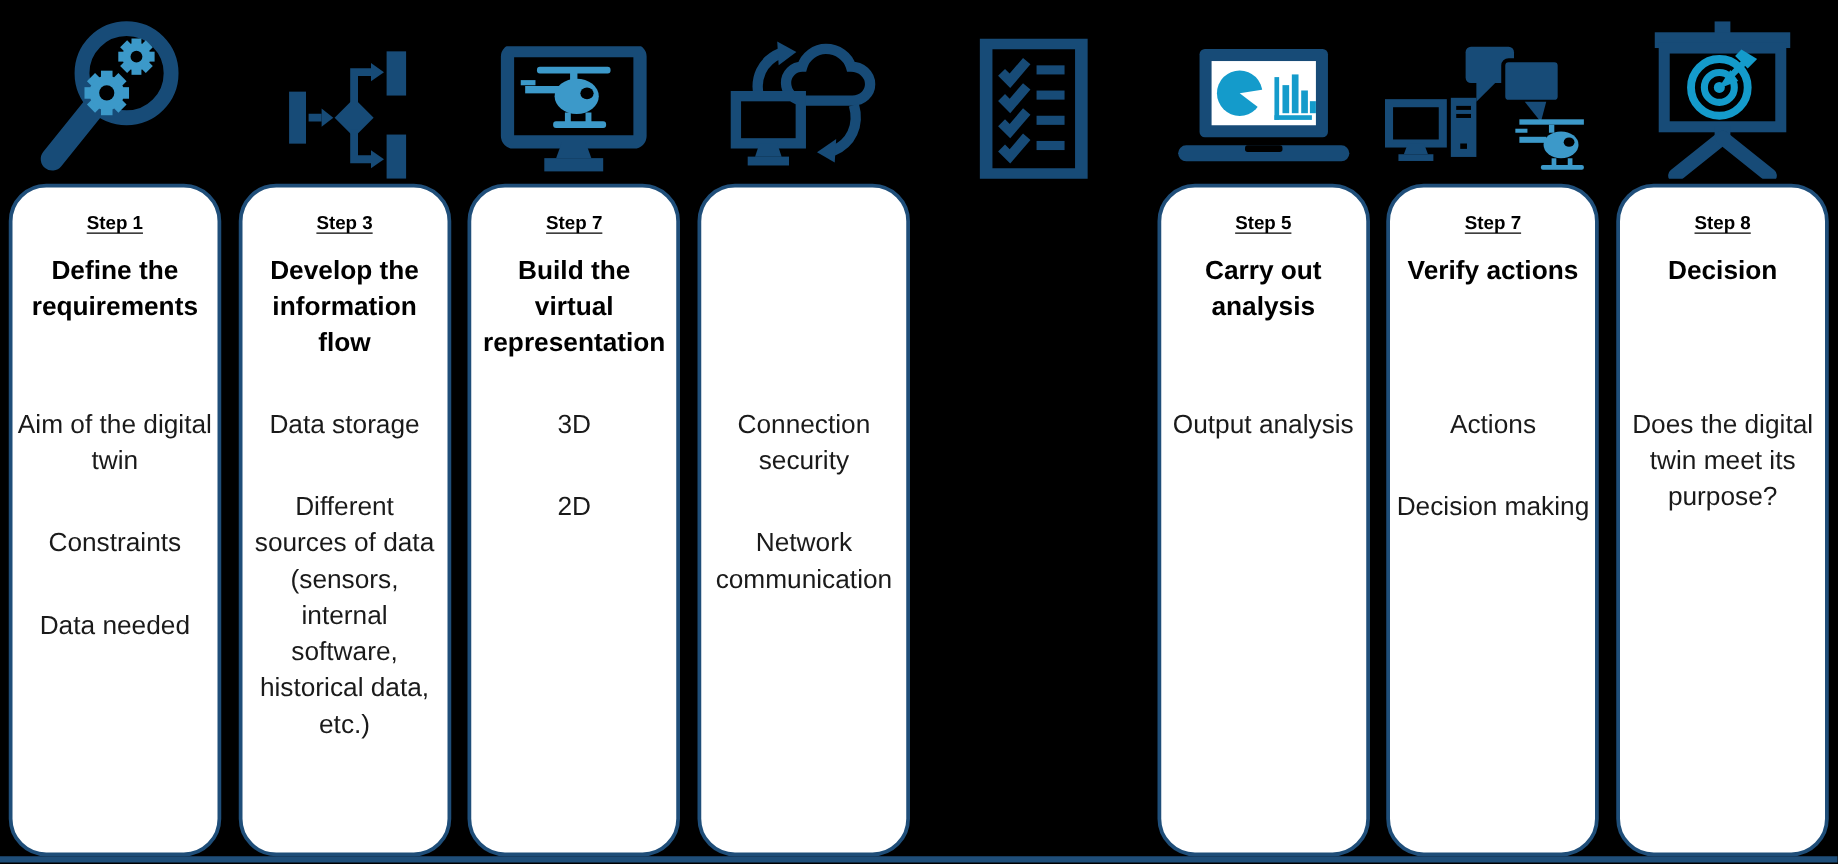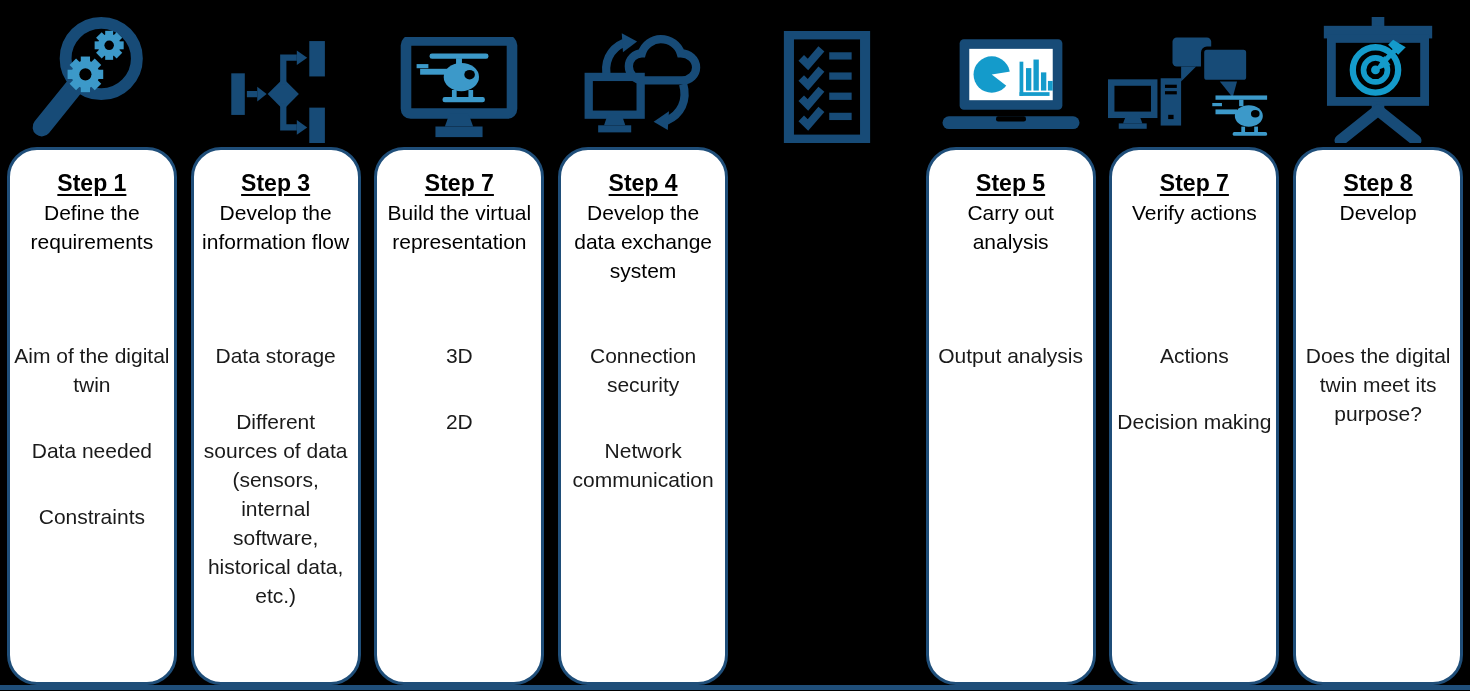--- a/index.html
+++ b/index.html
@@ -21,29 +21,29 @@
     padding-bottom:4px;box-sizing:border-box;
   }
   .card{
     position:relative;width:170px;flex:1;box-sizing:border-box;
     background:var(--card-background,#fff);
     border:3px solid var(--card-border,#1F4E79);
     border-radius:30px;
   }
   .card-head{padding-top:20px;text-align:center;}
   .step-label{
-    font-size:23px;font-weight:bold;color:var(--heading-text,#000);
+    font-size:15px;font-weight:bold;color:var(--heading-text,#000);
     text-decoration:underline;text-underline-offset:3px;
   }
   .step-title{
-    margin-top:2px;padding:0 4px;
-    font-size:21px;font-weight:normal;line-height:1.38;color:var(--heading-text,#000);
+    margin-top:16px;padding:0 4px;
+    font-size:21px;font-weight:bold;line-height:1.38;color:var(--heading-text,#000);
   }
   .card-body{position:absolute;top:176px;left:0;right:0;text-align:center;}
-  .card-body p{margin:16px 3px 37px;font-size:21px;line-height:1.38;color:var(--body-text,#1a1a1a);}
+  .card-body p{margin:0 3px 37px;font-size:21px;line-height:1.38;color:var(--body-text,#1a1a1a);}
   
   .fn{fill:var(--icon-navy,#174B77);}
   .fb{fill:var(--icon-blue,#3C99C9);}
   .fc{fill:var(--icon-cyan,#149BCB);}
   .fk{fill:var(--background,#000);}
   .fw{fill:var(--card-background,#fff);}
   .sn{fill:none;stroke:var(--icon-navy,#174B77);}
   .sc{fill:none;stroke:var(--icon-cyan,#149BCB);}
 </style>
 </head>
@@ -74,22 +74,22 @@
           <circle class="fk" cx="45" cy="48" r="4.6"></circle>
         </svg>
       </div>
       <div class="card">
         <div class="card-head">
           <div class="step-label">Step 1</div>
           <div class="step-title">Define the requirements</div>
         </div>
         <div class="card-body">
           <p>Aim of the digital twin</p>
+          <p>Constraints</p>
           <p>Data needed</p>
-          <p>Constraints</p>
         </div>
       </div>
     </div>
 
     <div class="col">
       <div class="icon-zone">
         <svg width="104" height="104" viewBox="0 0 100 100">
           <rect class="fn" x="7" y="33" width="13" height="40"></rect>
           <line class="sn" x1="22" y1="53" x2="32" y2="53" stroke-width="6"></line>
           <polygon class="fn" points="32,46 41,53 32,60"></polygon>
@@ -152,24 +152,20 @@
           <path class="sn" stroke-width="7" d="M20,46 C16,32 22,20 34,15"></path>
           <polygon class="fn" points="32,7 45,14 33,23"></polygon>
           <path class="sn" stroke-width="7" d="M84,50 C88,64 82,76 70,81"></path>
           <polygon class="fn" points="72,73 59,82 71,89"></polygon>
           <rect class="sn" x="4" y="44" width="44" height="32" stroke-width="7"></rect>
           <polygon class="fn" points="20,76 32,76 35,85 17,85"></polygon>
           <rect class="fn" x="12" y="85" width="28" height="6"></rect>
         </svg>
       </div>
       <div class="card">
-        <div class="card-head">
-          <div class="step-label">Step 4</div>
-          <div class="step-title">Develop the data exchange system</div>
-        </div>
         <div class="card-body">
           <p>Connection security</p>
           <p>Network communication</p>
         </div>
       </div>
     </div>
 
     <div class="col">
       <div class="icon-zone">
         <svg width="90" height="112" viewBox="0 0 80 100">
@@ -266,21 +262,21 @@
           <circle class="sc" cx="48" cy="42" r="9.5" stroke-width="4.5"></circle>
           <circle class="fc" cx="48" cy="42" r="3.5"></circle>
           <polygon class="fc" points="47,43 55,31 60,38"></polygon>
           <line class="sc" x1="55" y1="35" x2="66" y2="24" stroke-width="4"></line>
           <polygon class="fc" points="62,18 72,24 66,30 58,22"></polygon>
         </svg>
       </div>
       <div class="card">
         <div class="card-head">
           <div class="step-label">Step 8</div>
-          <div class="step-title">Develop</div>
+          <div class="step-title">Decision</div>
         </div>
         <div class="card-body">
           <p>Does the digital twin meet its purpose?</p>
         </div>
       </div>
     </div>
 
   </div>
 </div>
 

